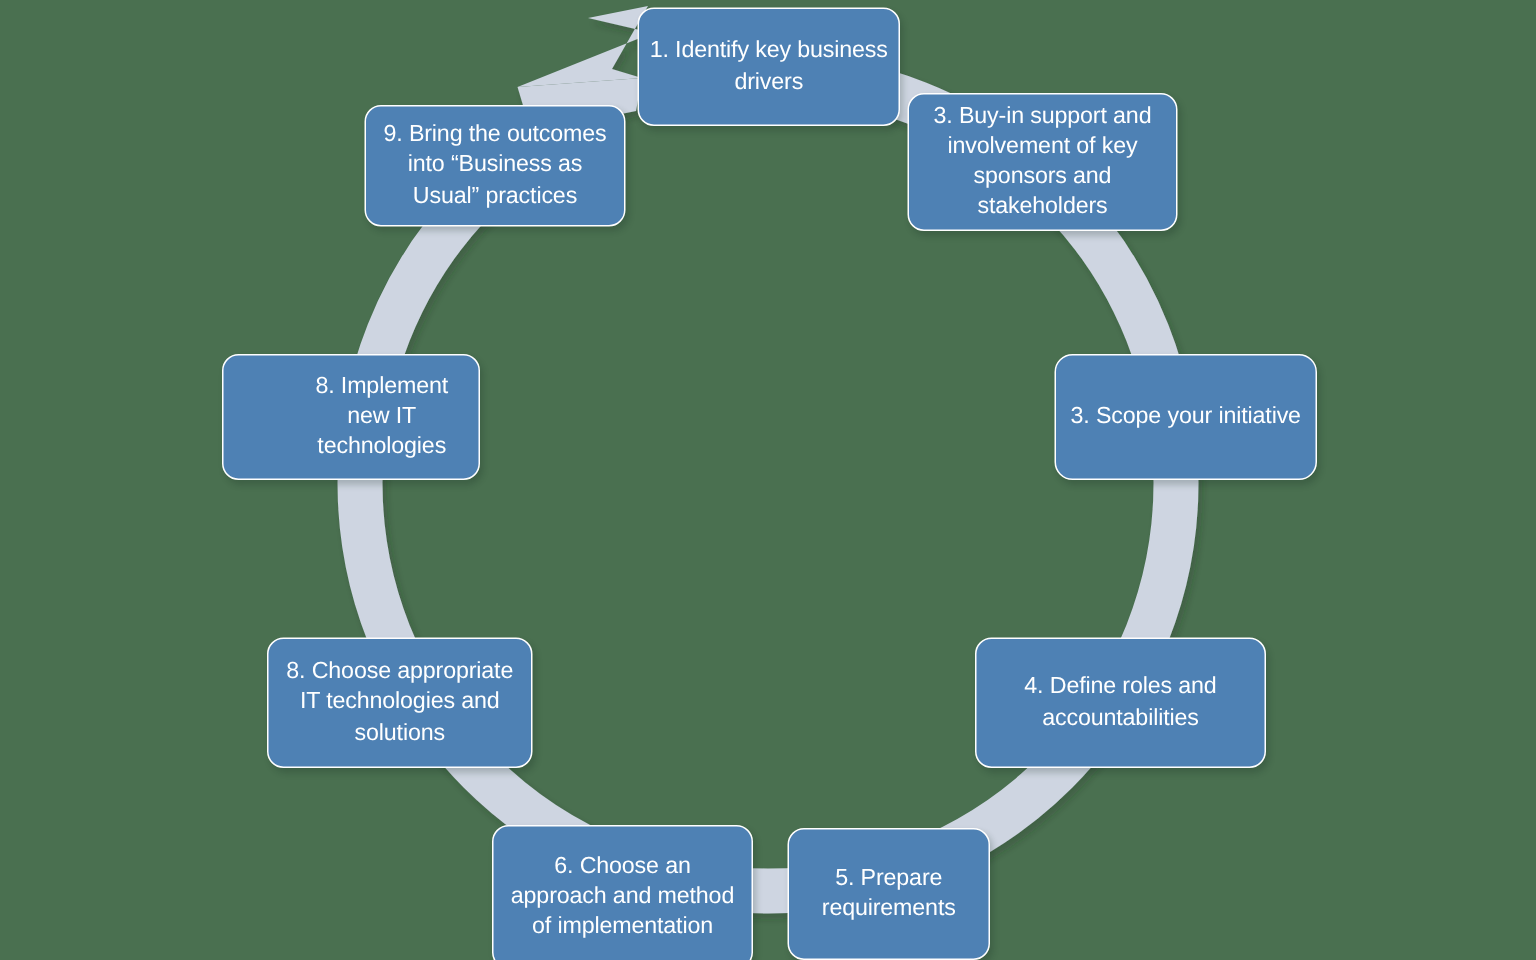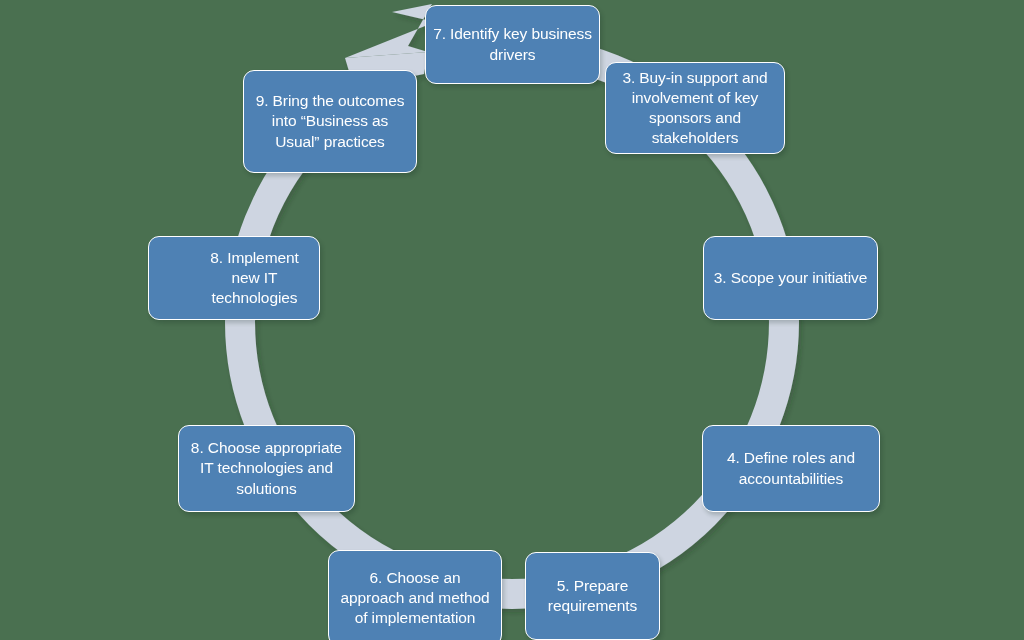--- a/index.html
+++ b/index.html
@@ -43,26 +43,26 @@
     box-shadow: 2px 3px 4px rgba(20,40,30,0.22);
   }
   .node span {
     display: block;
     width: 100%;
   }
   
   #node-1 { left: 425px; top: 5px;   width: 175px; height: 79px;  font-size: 15.5px; }
   #node-2 { left: 605px; top: 62px;  width: 180px; height: 92px;  font-size: 15.5px; }
   #node-3 { left: 703px; top: 236px; width: 175px; height: 84px;  font-size: 15.5px; border-radius: 12px; }
-  #node-4 { left: 702px; top: 425px; width: 178px; height: 87px;  font-size: 15.5px; }
+  #node-4 { left: 650px; top: 425px; width: 194px; height: 87px;  font-size: 15.5px; }
   #node-5 { left: 525px; top: 552px; width: 135px; height: 88px;  font-size: 15.5px; }
   #node-6 { left: 328px; top: 550px; width: 174px; height: 96px;  font-size: 15.5px; }
   #node-7 { left: 178px; top: 425px; width: 177px; height: 87px;  font-size: 15.5px; }
   #node-8 { left: 148px; top: 236px; width: 172px; height: 84px;  font-size: 15.5px; padding-left: 48px; }
-  #node-9 { left: 243px; top: 70px;  width: 174px; height: 103px;  font-size: 15.5px; }
+  #node-9 { left: 243px; top: 70px;  width: 174px; height: 81px;  font-size: 15.5px; }
 </style>
 </head>
 <body>
 
 <div id="stage">
 
   <svg id="ring-layer" viewBox="0 0 1024 640">
     <defs>
       <filter id="ringShadow" x="-12%" y="-12%" width="130%" height="130%">
         <feDropShadow dx="2.5" dy="3.5" stdDeviation="2.6" flood-color="#18301f" flood-opacity="0.26"></feDropShadow>
@@ -78,21 +78,21 @@
 
       <circle cx="512" cy="322" r="272" fill="none" stroke="#ced5e1" stroke-width="30" mask="url(#ringGap)"></circle>
 
       <polygon points="345,58 435,22 392,12 432,4 408,46 428,52" fill="#ced5e1"></polygon>
 
       <polygon points="345,58 428,52 424,74 354,88" fill="#ced5e1"></polygon>
     </g>
   </svg>
 
   <div class="node" id="node-1">
-    <span>7. Identify key business drivers</span>
+    <span>1. Identify key business drivers</span>
   </div>
 
   <div class="node" id="node-2">
     <span>3. Buy-in support and involvement of key sponsors and stakeholders</span>
   </div>
 
   <div class="node" id="node-3">
     <span>3. Scope your initiative</span>
   </div>
 

